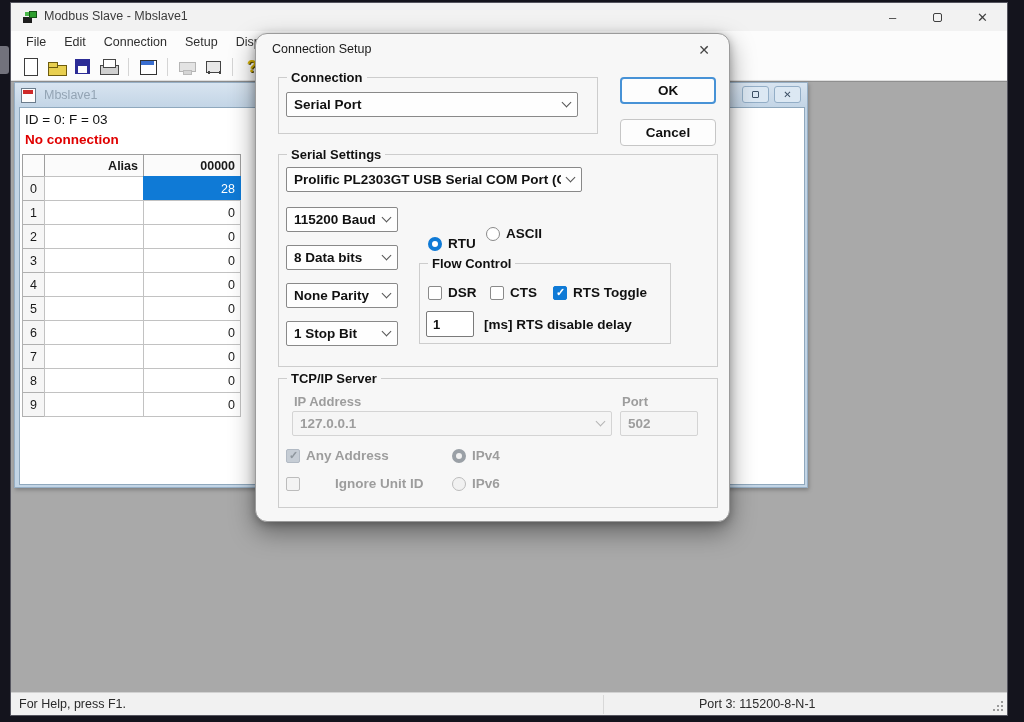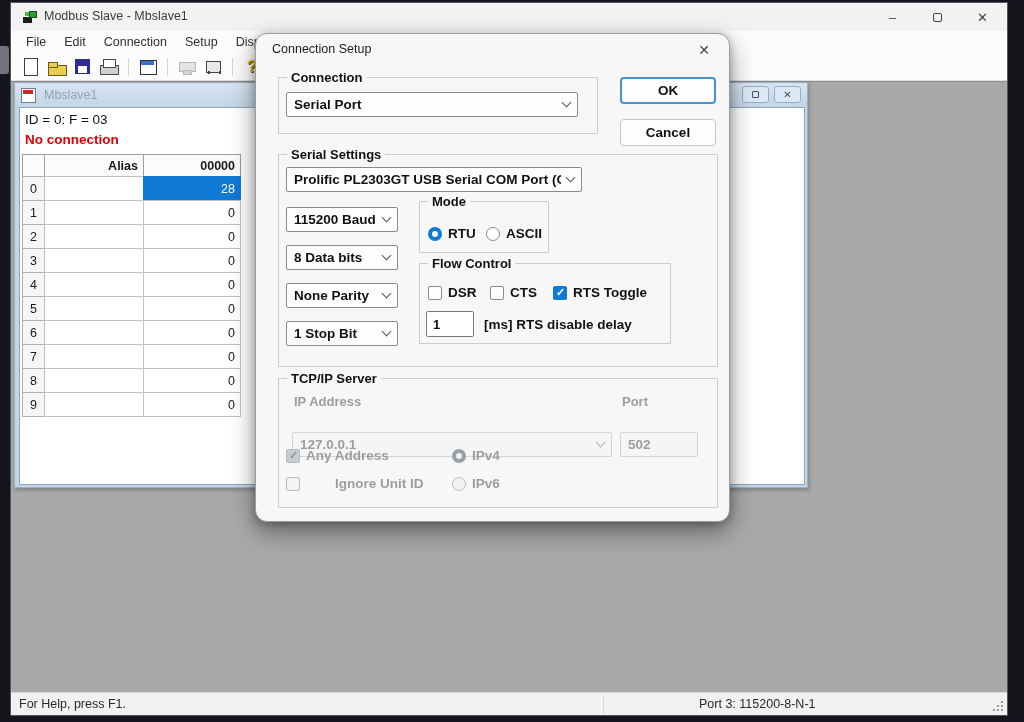--- a/index.html
+++ b/index.html
@@ -74,21 +74,21 @@
   #dialog { position:absolute; left:255px; top:33px; width:475px; height:489px; background:#f7f7f7; border:1px solid #9b9b9b; border-radius:12px; box-shadow:0 10px 26px rgba(0,0,0,0.40), 0 2px 8px rgba(0,0,0,0.25); }
   #dlg-title { position:absolute; left:16px; top:8px; font-size:12.5px; color:#1a1a1a; }
   #dlg-close { position:absolute; right:12px; top:5px; width:26px; height:22px; display:flex; align-items:center; justify-content:center; color:#444; font-size:14px; }
 
   .group { position:absolute; border:1px solid #cdcdcd; }
   .group-label { position:absolute; top:-8px; left:8px; background:#f7f7f7; padding:0 4px; font-size:13px; font-weight:bold; color:#111; line-height:15px; white-space:nowrap; }
 
   .dd { position:absolute; height:25px; background:#fefefe; border:1px solid #898989; border-radius:2px; display:flex; align-items:center; padding:0 7px; font-size:13.5px; font-weight:bold; color:#111; }
   .dd .dd-text { flex:1; white-space:nowrap; overflow:hidden; }
   .dd .chev { flex:none; width:7px; height:7px; border-right:1.6px solid #555; border-bottom:1.6px solid #555; transform:rotate(45deg); margin-top:-4px; margin-left:6px; }
-  .dd.disabled { background:#f5f5f5; border-color:#d4d4d4; color:#9d9d9d;margin-top:21px; }
+  .dd.disabled { background:#f5f5f5; border-color:#d4d4d4; color:#9d9d9d; }
   .dd.disabled .chev { border-color:#b5b5b5; }
 
   .btn { position:absolute; width:96px; height:27px; background:#fdfdfd; border-radius:4px; display:flex; align-items:center; justify-content:center; font-size:13.5px; font-weight:bold; color:#111; }
   #ok-btn { border:2px solid #4792d6; }
   #cancel-btn { border:1px solid #c6c6c6; }
 
   .ctrl { position:absolute; display:flex; align-items:center; gap:6px; font-size:13.5px; font-weight:bold; color:#111; }
   .ctrl.disabled { color:#9d9d9d; }
   .cb { width:14px; height:14px; background:#fff; border:1px solid #8a8a8a; border-radius:2px; position:relative; flex:none; }
   .cb.on { background:#0f7ad6; border-color:#0f7ad6; }
@@ -284,24 +284,21 @@
     </div>
     <div class="dd" style="left:30px; top:249px; width:112px;">
       <span class="dd-text">None Parity</span>
       <span class="chev"></span>
     </div>
     <div class="dd" style="left:30px; top:287px; width:112px;">
       <span class="dd-text">1 Stop Bit</span>
       <span class="chev"></span>
     </div>
 
-    <div class="group" style="left:163px; top:167px; width:130px; height:52px;">
-      <span class="group-label">Mode</span>
-    </div>
-    <div class="ctrl" style="left:172px; top:192px;">
+    <div class="ctrl" style="left:172px; top:202px;">
       <span class="rad on"></span>
       <span>RTU</span>
     </div>
     <div class="ctrl" style="left:230px; top:192px;">
       <span class="rad"></span>
       <span>ASCII</span>
     </div>
 
     <div class="group" style="left:163px; top:229px; width:252px; height:81px;">
       <span class="group-label">Flow Control</span>

